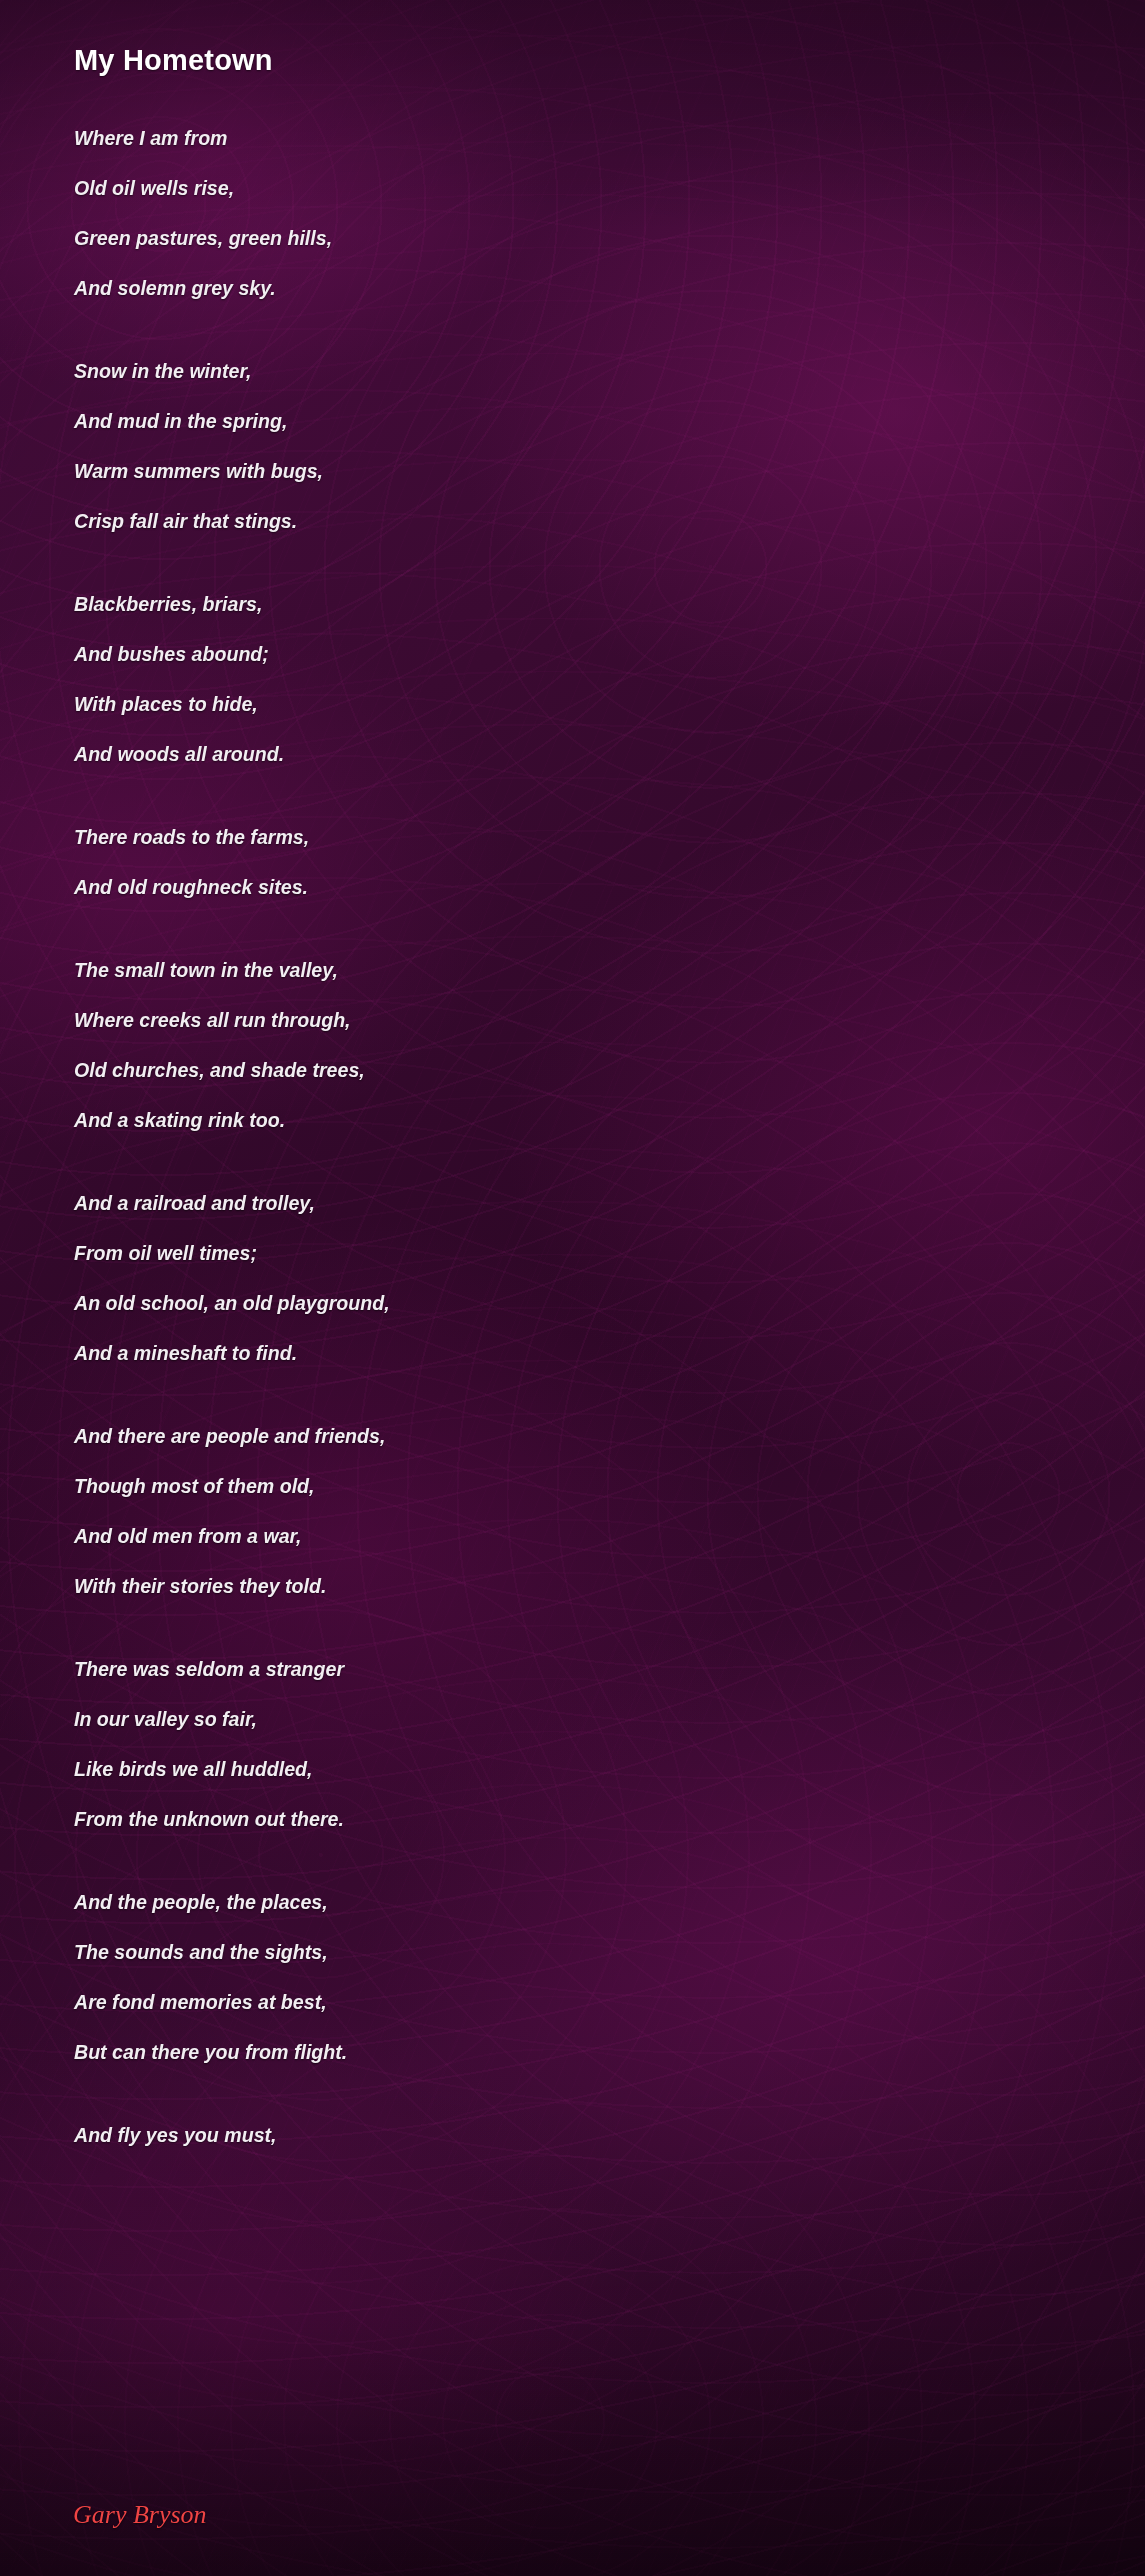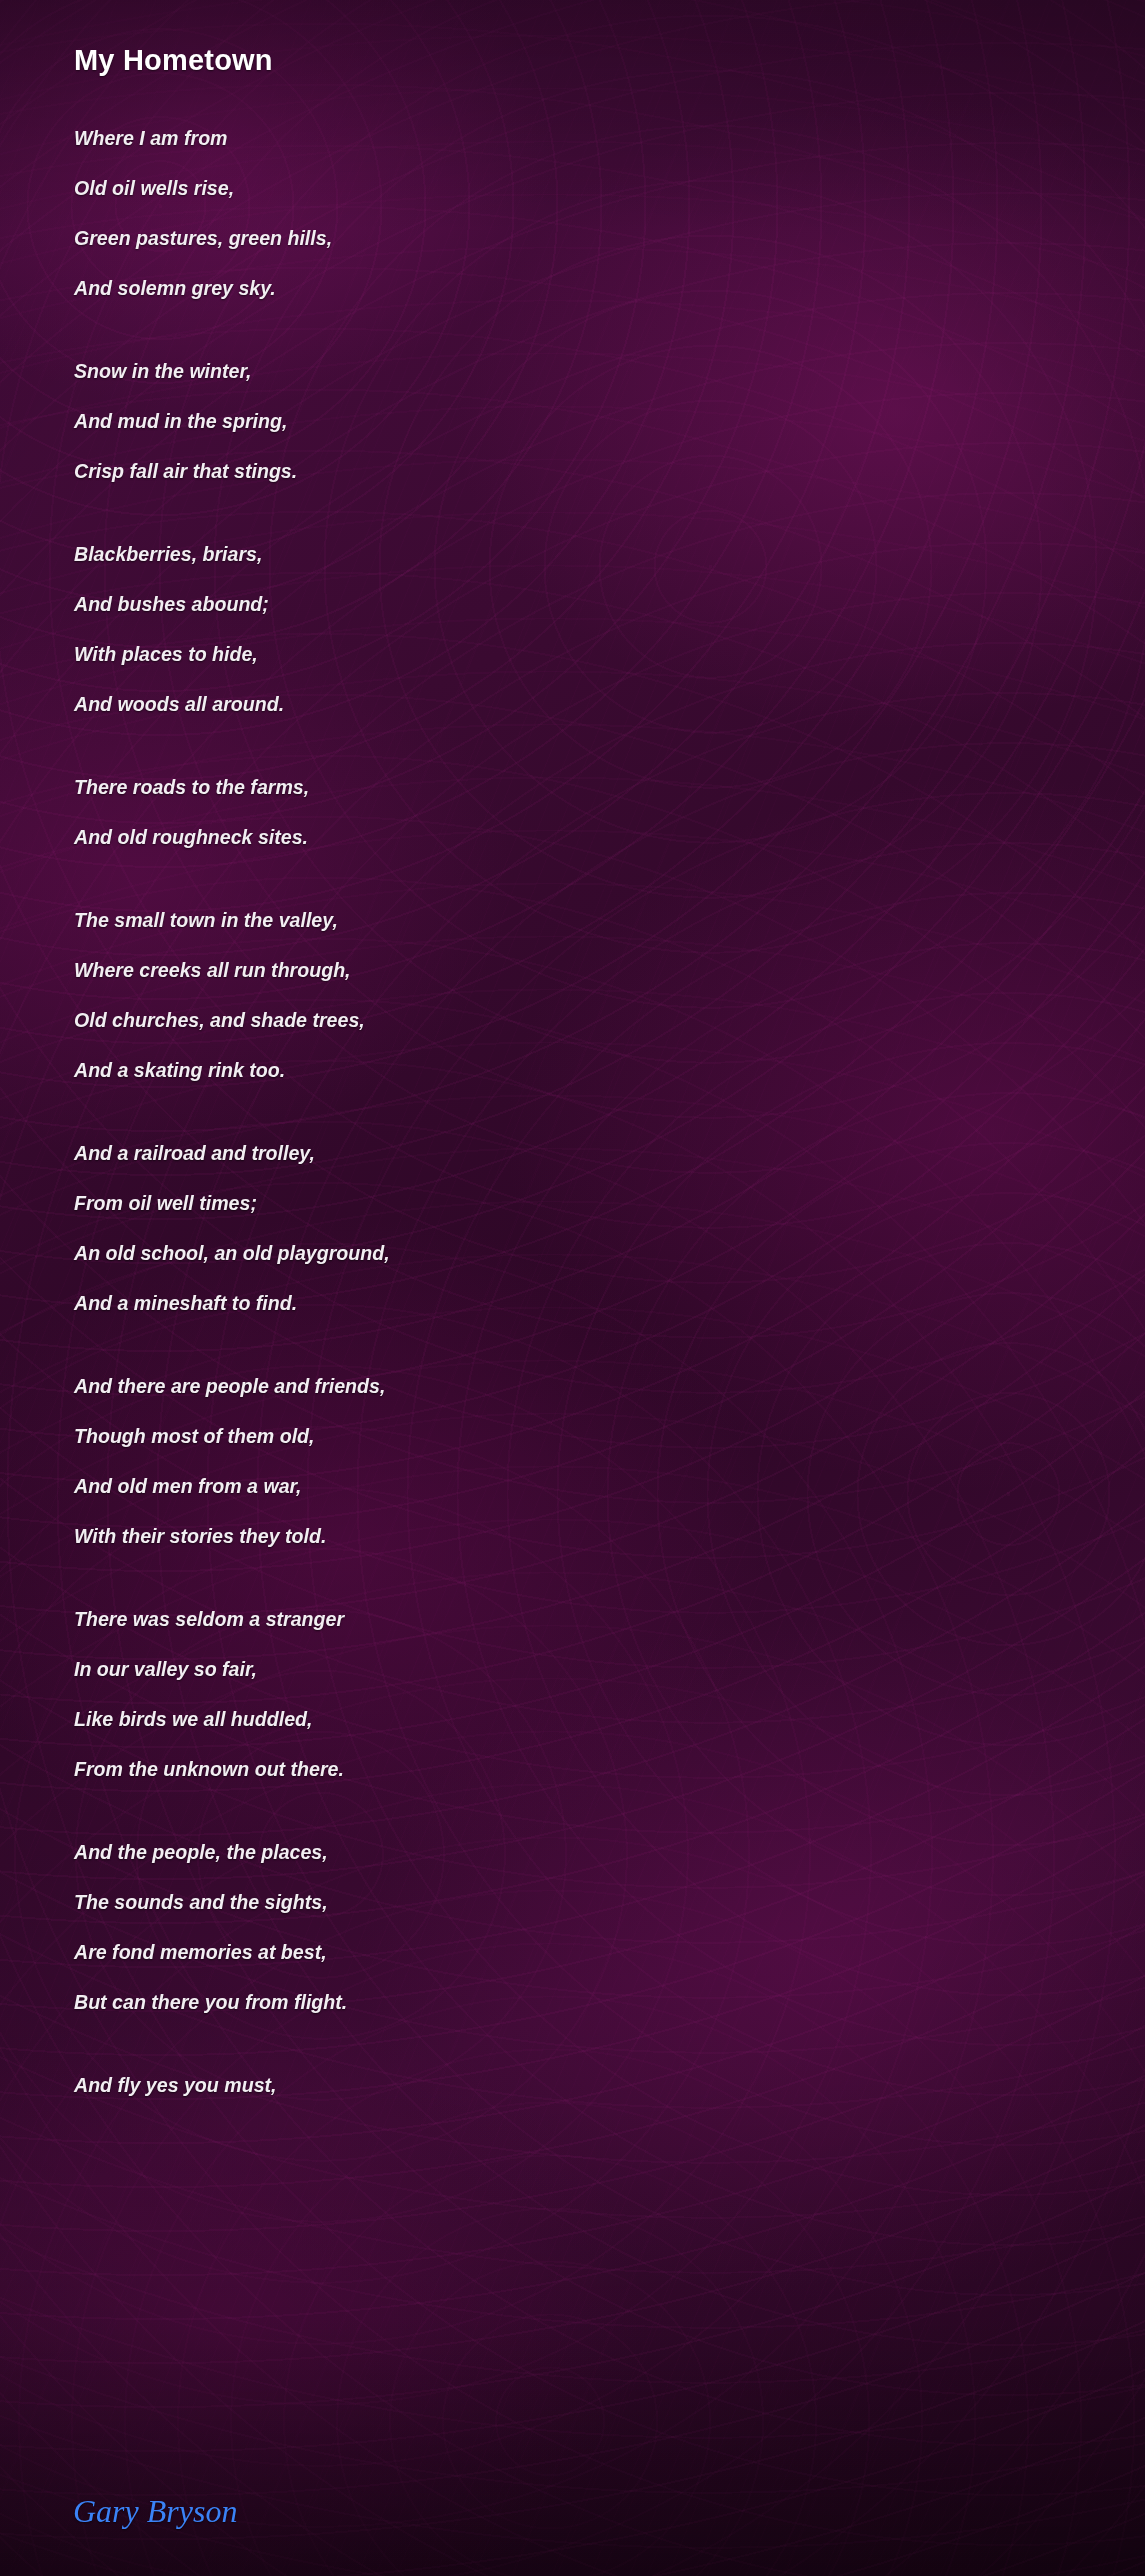--- a/index.html
+++ b/index.html
@@ -96,22 +96,22 @@
     line-height: 50px;
     white-space: pre;
     text-shadow: 0 1px 1.9px rgba(0,0,0,0.6);
     font-style: italic;
   }
 
   .poem-author {
     position: absolute;
     left: 73px;
     bottom: 46px;
-    color: #3b82f6;
-    font-size: 32px;
+    color: #ef4444;
+    font-size: 26px;
     font-style: italic;
     font-family: "Liberation Serif", serif;
     text-shadow: 0 1px 1.9px rgba(0,0,0,0.6);
     margin-top: 19px;
   }
 </style>
 </head>
 <body>
 
 <div class="poem-page">
@@ -125,20 +125,21 @@
     <div id="stanza-container">
         <div class="stanza">
           <div class="poem-line">Where I am from</div>
           <div class="poem-line">Old oil wells rise,</div>
           <div class="poem-line">Green pastures, green hills,</div>
           <div class="poem-line">And solemn grey sky.</div>
         </div>
         <div class="stanza">
           <div class="poem-line">Snow in the winter,</div>
           <div class="poem-line">And mud in the spring,</div>
+          <div class="poem-line">Warm summers with bugs,</div>
           <div class="poem-line">Crisp fall air that stings.</div>
         </div>
         <div class="stanza">
           <div class="poem-line">Blackberries, briars,</div>
           <div class="poem-line">And bushes abound;</div>
           <div class="poem-line">With places to hide,</div>
           <div class="poem-line">And woods all around.</div>
         </div>
         <div class="stanza">
           <div class="poem-line">There roads to the farms,</div>

